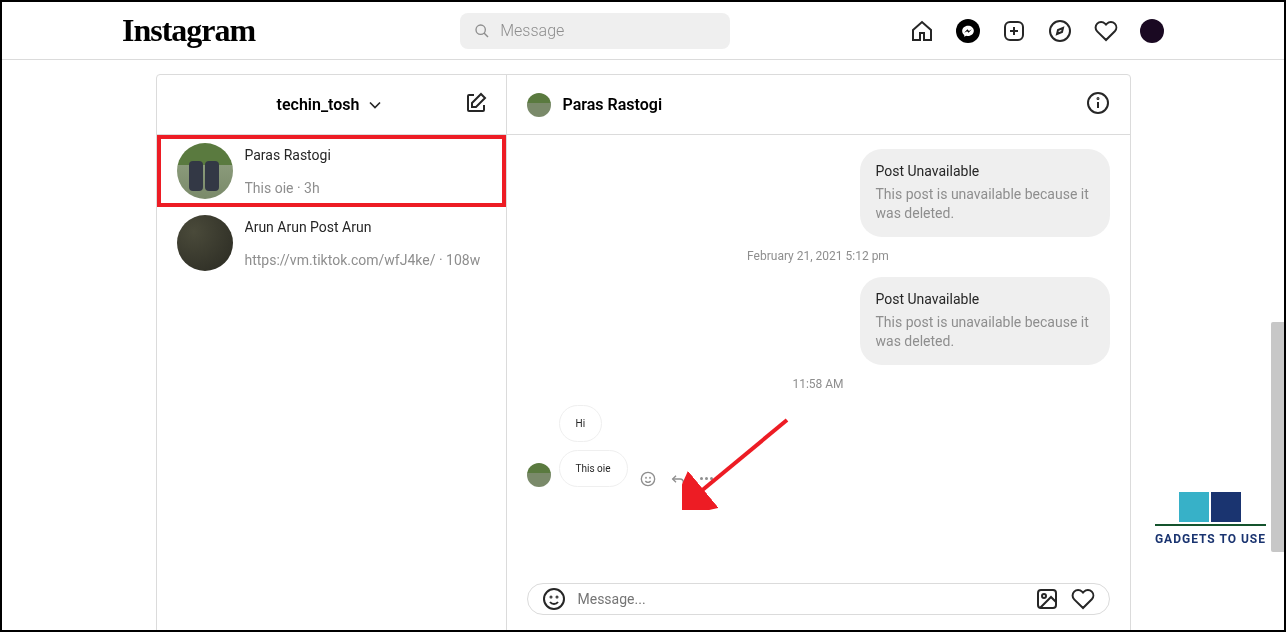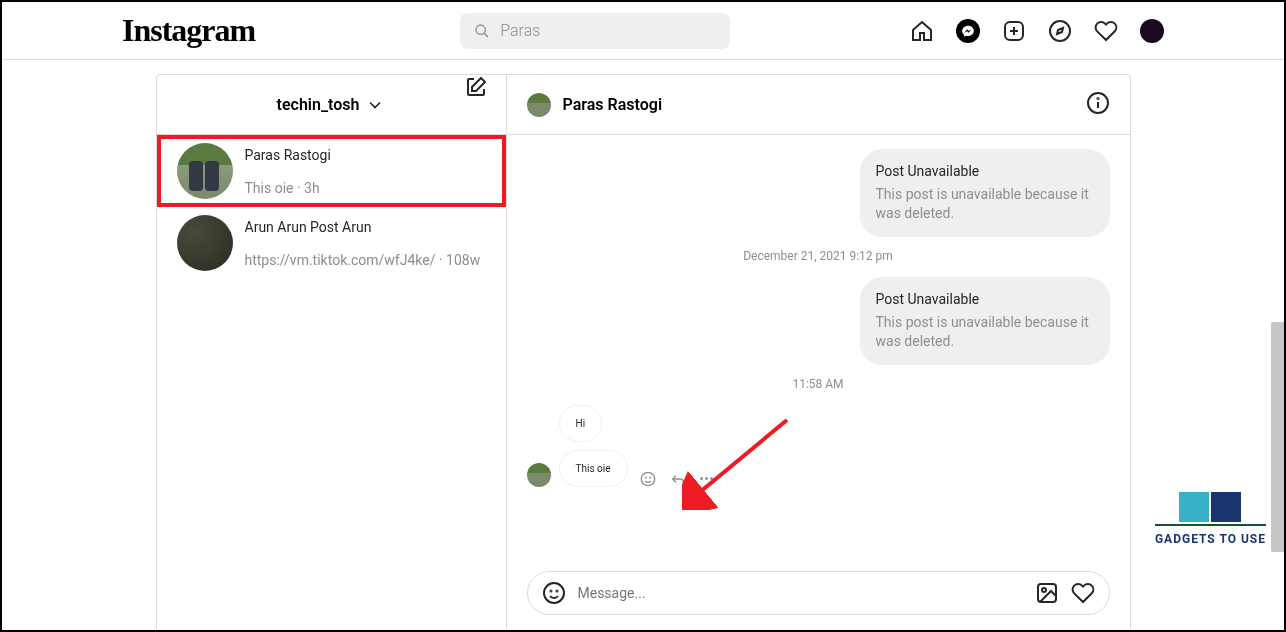--- a/index.html
+++ b/index.html
@@ -10,21 +10,21 @@
   .search svg { margin-right:10px; flex-shrink:0; }
   .navicons { margin-left:auto; display:flex; align-items:center; gap:22px; }
   .ico { width:24px; height:24px; display:flex; align-items:center; justify-content:center; cursor:pointer; }
   .ico svg { width:24px; height:24px; }
   .filled-circle { width:24px; height:24px; border-radius:50%; background:#000; display:flex; align-items:center; justify-content:center; }
   .filled-circle svg { width:14px; height:14px; }
   .avatar-sm { width:24px; height:24px; border-radius:50%; background:#1a0922; }
 
   .container { width:975px; height:560px; margin:14px auto 0; border:1px solid #dbdbdb; border-radius:4px; display:flex; background:#fff; }
   .left { width:350px; border-right:1px solid #dbdbdb; display:flex; flex-direction:column; }
-  .left-head { height:60px; border-bottom:1px solid #dbdbdb; display:flex; justify-content:center; position:relative; }
+  .left-head { height:60px; border-bottom:1px solid #dbdbdb; display:flex; align-items:center; justify-content:center; position:relative; }
   .username { font-weight:600; font-size:16px; display:flex; align-items:center; gap:6px; }
   .compose { position:absolute; right:18px; cursor:pointer; }
   .threads { flex:1; overflow:auto; }
   .thread { display:flex; align-items:center; padding:8px 20px; height:72px; cursor:pointer; }
   .thread.selected { outline:4px solid #ed1c24; outline-offset:-4px; }
   .tavatar { width:56px; height:56px; border-radius:50%; background:#ddd; margin-right:12px; flex-shrink:0; overflow:hidden; }
   .tavatar.photo1 { background:linear-gradient(180deg,#5a7a3f 0%,#5a7a3f 40%,#8a9a7a 40%,#7a8a6a 100%); position:relative; }
   .tavatar.photo1::after { content:''; position:absolute; left:12px; top:18px; width:14px; height:30px; background:#333845; border-radius:4px; box-shadow:16px 0 0 #333845; }
   .tavatar.photo3 { background:radial-gradient(circle at 30% 30%,#4a4a3a,#2a2a22); }
   .tmeta { overflow:hidden; }
@@ -43,21 +43,21 @@
   .bt2 { font-size:14px; color:#8e8e8e; line-height:1.35; }
   .ts { text-align:center; font-size:12px; color:#8e8e8e; margin:10px 0 14px; }
   .inrow { display:flex; align-items:flex-end; gap:8px; margin-bottom:8px; }
   .inavatar { width:24px; height:24px; border-radius:50%; background:linear-gradient(180deg,#5a7a3f 0%,#5a7a3f 40%,#7a8a6a 40%,#7a8a6a 100%); flex-shrink:0; }
   .bubble-in { border:1px solid #efefef; border-radius:22px; padding:12px 16px; font-size:10px; color:#262626; background:#fff; }
   .msgact { display:flex; align-items:center; gap:14px; margin-left:4px; }
   .msgact .aicon { width:16px; height:16px; color:#8e8e8e; cursor:pointer; }
   .dots { display:flex; gap:2px; }
   .dots span { width:3px; height:3px; border-radius:50%; background:#8e8e8e; }
 
-  .composer { margin:10px 20px 18px; height:44px; border:1px solid #dbdbdb; border-radius:22px; display:flex; align-items:center; padding:0 14px; gap:12px; }
+  .composer { margin:10px 20px 18px; height:32px; border:1px solid #dbdbdb; border-radius:22px; display:flex; align-items:center; padding:0 14px; gap:12px; }
   .composer input { flex:1; border:none; outline:none; font-size:14px; color:#262626; }
 
   .arrow { position:absolute; pointer-events:none; }
   .scrollbar { position:absolute; right:-2px; top:320px; width:15px; height:230px; background:#c7c7c7; border-radius:2px; }
 
   .watermark { position:absolute; right:18px; bottom:84px; text-align:center; }
   .wm-top { display:flex; gap:2px; justify-content:center; }
   .wm-g { width:30px; height:30px; background:#37b1c8; position:relative; }
   .wm-g.u { background:#1a3470; }
   .wm-label { font-size:12px; font-weight:700; color:#1a3470; letter-spacing:1px; margin-top:2px; border-top:2px solid #14532d; padding-top:6px; }
@@ -65,21 +65,21 @@
 </head>
 <body>
 
 <div class="topbar">
   <div class="logo">Instagram</div>
   <div class="search">
     <svg width="16" height="16" viewBox="0 0 24 24" fill="none" stroke="#8e8e8e" stroke-width="2">
         <circle cx="10" cy="10" r="7"></circle>
         <line x1="21" y1="21" x2="15" y2="15"></line>
       </svg>
-    <span>Paras</span>
+    <span>Message</span>
   </div>
   <div class="navicons">
     <div class="ico">
         <svg viewBox="0 0 24 24" fill="none" stroke="#262626" stroke-width="2">
           <path d="M3 11 L12 3 L21 11 V21 H14 V14 H10 V21 H3 Z"></path>
         </svg>
       </div>
     <div class="ico">
         <div class="filled-circle">
           <svg viewBox="0 0 24 24" fill="#fff">
@@ -154,21 +154,21 @@
             <circle cx="12" cy="7.5" r="0.5" fill="#262626"></circle>
           </svg>
       </div>
     </div>
 
     <div class="msgs">
       <div class="bubble-out">
         <div class="bt1">Post Unavailable</div>
         <div class="bt2">This post is unavailable because it was deleted.</div>
       </div>
-      <div class="ts">December 21, 2021 9:12 pm</div>
+      <div class="ts">February 21, 2021 5:12 pm</div>
       <div class="bubble-out">
         <div class="bt1">Post Unavailable</div>
         <div class="bt2">This post is unavailable because it was deleted.</div>
       </div>
       <div class="ts">11:58 AM</div>
 
       <div class="inrow" style="margin-left:32px;">
         <div class="bubble-in">Hi</div>
       </div>
       <div class="inrow">

